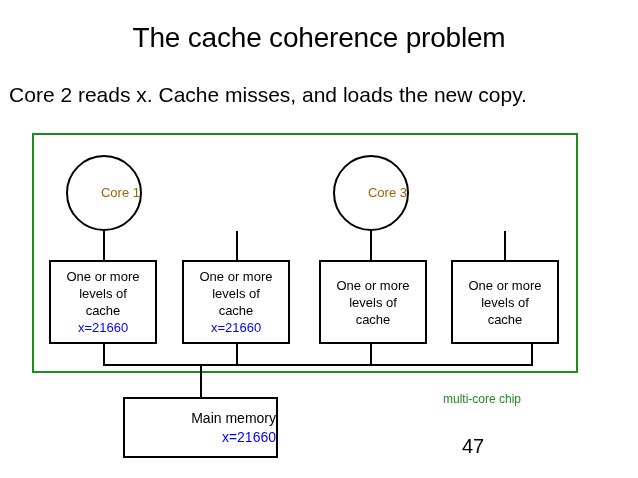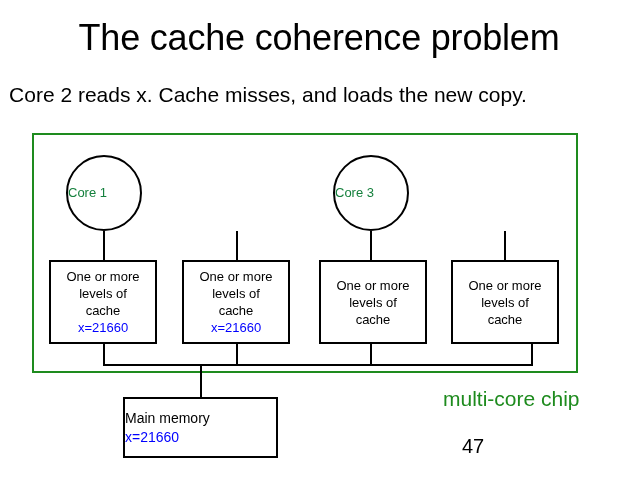--- a/index.html
+++ b/index.html
@@ -19,21 +19,21 @@
     overflow: hidden;
   }
 
   
   #title {
     position: absolute;
     left: 0;
     top: 18px;
     width: 638px;
     text-align: center;
-    font-size: 36px;
+    font-size: 28px;
     line-height: 40px;
     font-weight: normal;
     letter-spacing: -0.2px;
     color: #000000;
     white-space: nowrap;
   }
   #subtitle {
     position: absolute;
     left: 0;
     top: 82px;
@@ -54,41 +54,41 @@
     width: 546px;
     height: 240px;
     border: 2px solid #1e8b1e;
     box-sizing: border-box;
     background: transparent;
   }
   #chip-label {
     position: absolute;
     left: 443px;
     top: 389px;
-    font-size: 21px;
+    font-size: 12px;
     line-height: 20px;
     color: #1e8b1e;
     white-space: nowrap;
   }
 
   
   .core-circle {
     position: absolute;
     width: 76px;
     height: 76px;
     border: 2px solid #000000;
     border-radius: 50%;
     box-sizing: border-box;
     background: #ffffff;
     display: flex;
     align-items: center;
-    justify-content: flex-start;
+    justify-content: flex-end;
     font-size: 13px;
     line-height: 16px;
-    color: #15803d;
+    color: #a16207;
   }
 
   
   .cache-box {
     position: absolute;
     width: 108px;
     height: 84px;
     border: 2px solid #000000;
     box-sizing: border-box;
     background: #ffffff;
@@ -112,21 +112,21 @@
     position: absolute;
     left: 123px;
     top: 397px;
     width: 155px;
     height: 61px;
     border: 2px solid #000000;
     box-sizing: border-box;
     background: #ffffff;
     display: flex;
     flex-direction: column;
-    align-items: flex-start;
+    align-items: flex-end;
     justify-content: center;
     font-size: 14px;
     line-height: 19px;
     text-align: center;
     color: #000000;
   }
   #main-memory .mem-val {
     color: #0000ff;
   }
 

